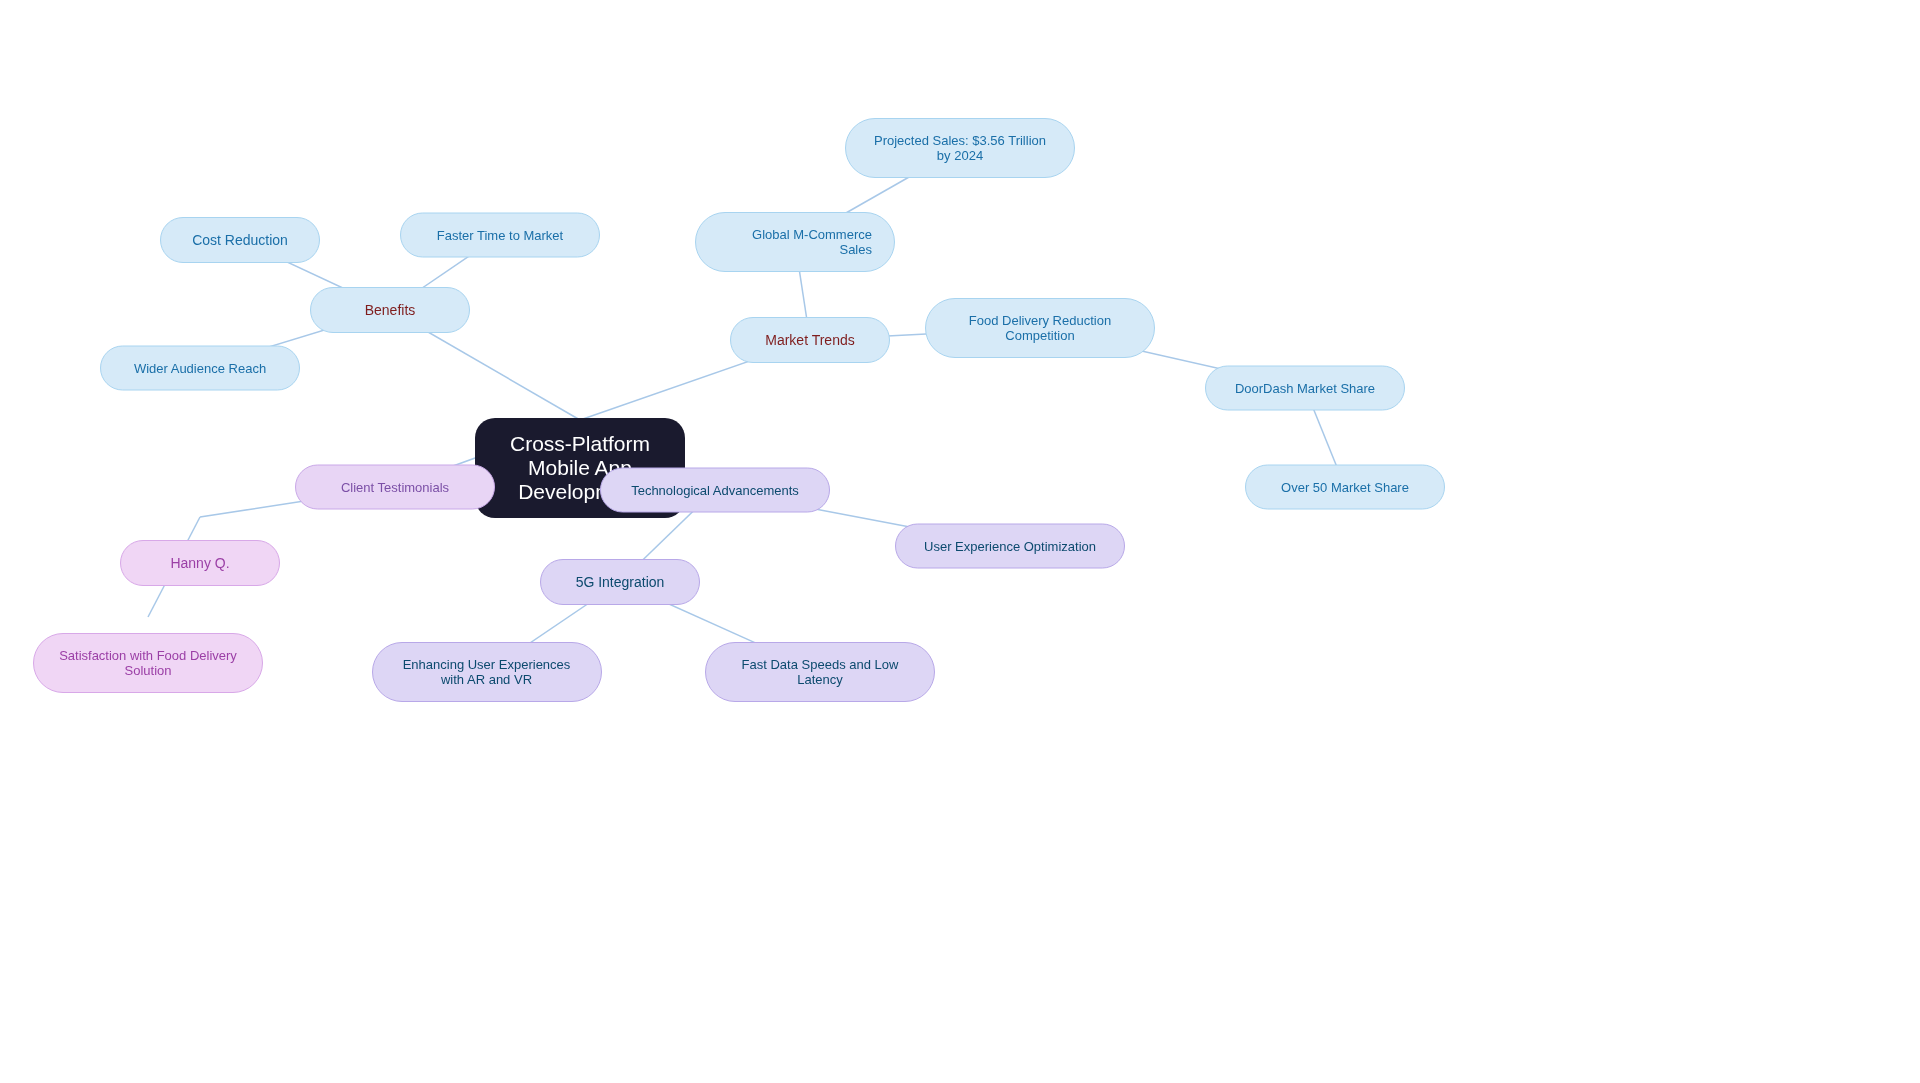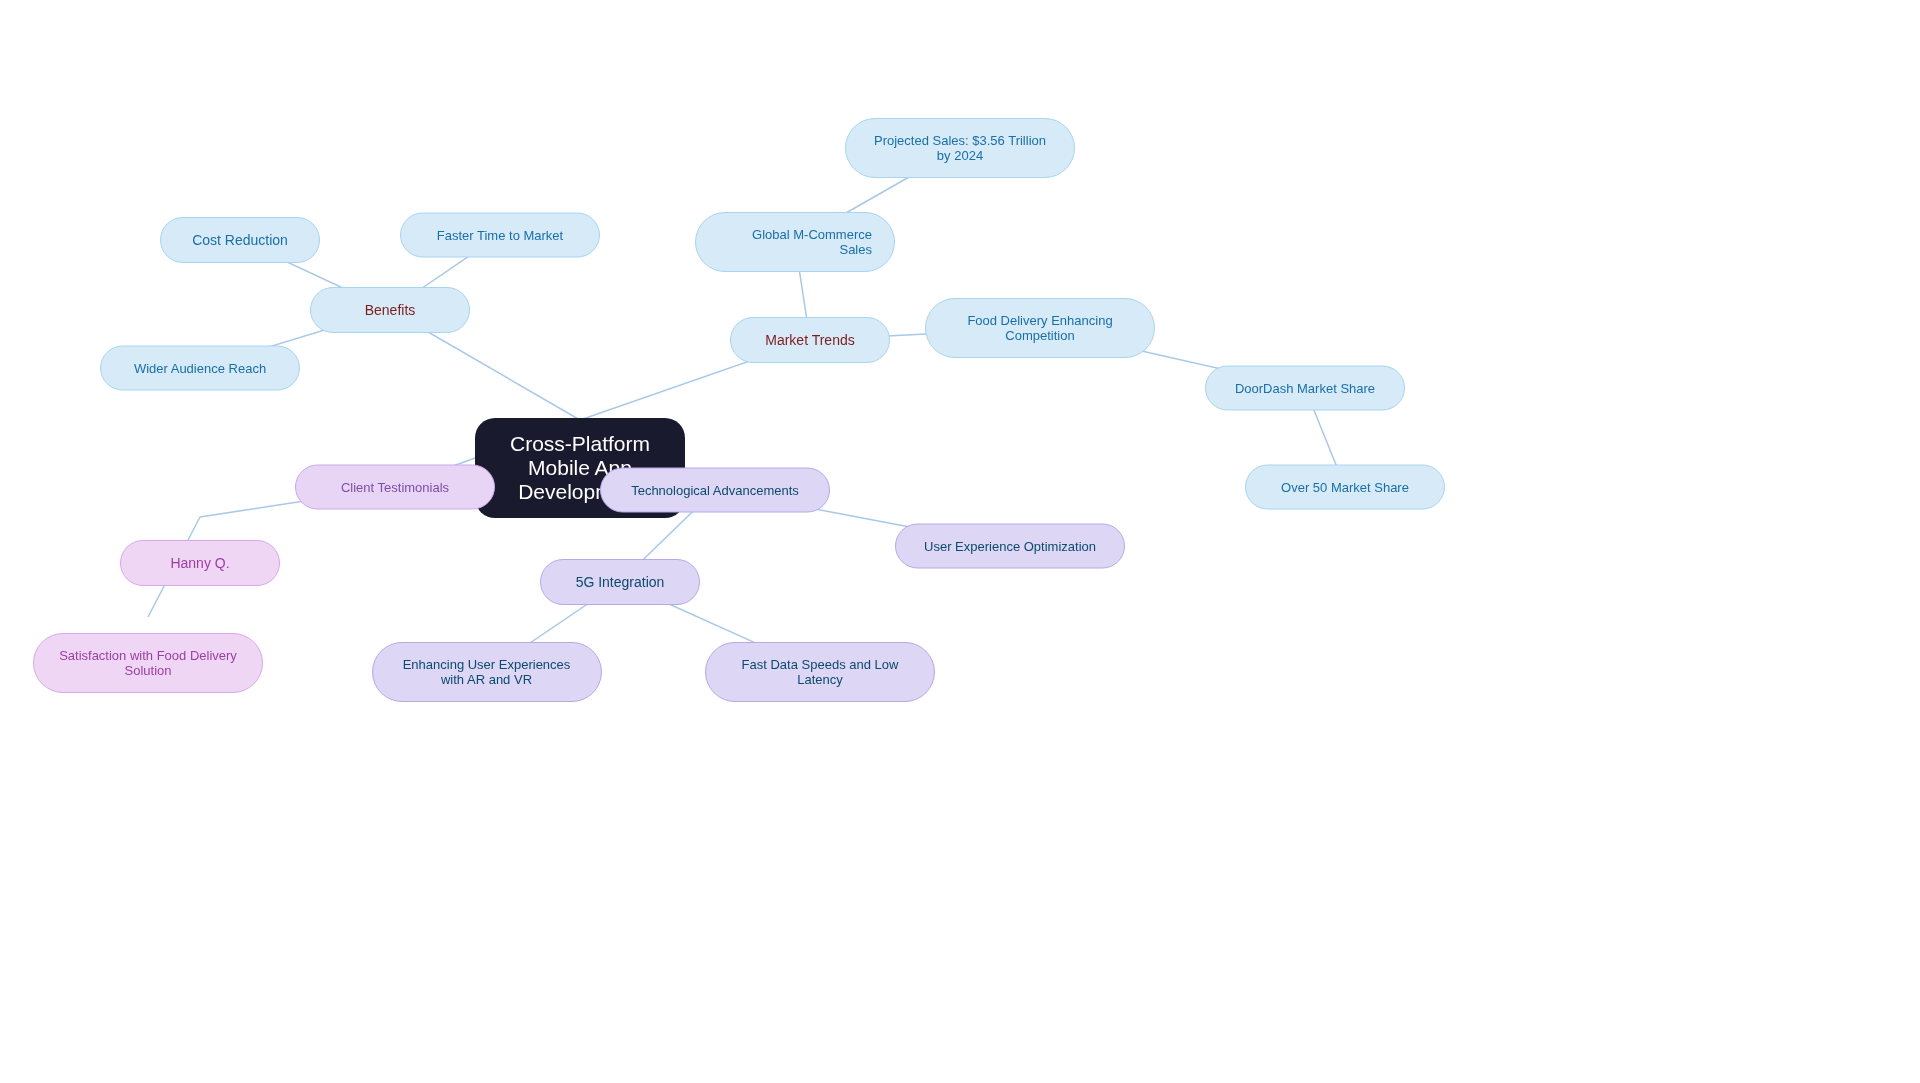--- a/index.html
+++ b/index.html
@@ -109,21 +109,21 @@
     </svg>
   <div id="nodes-layer">
       <div class="node node-center" style="left: 580px; top: 420px;">Cross-Platform Mobile App Development</div>
       <div class="node node-blue-mid node-small" style="left: 390px; top: 310px;">Benefits</div>
       <div class="node node-blue node-small" style="left: 240px; top: 240px;">Cost Reduction</div>
       <div class="node node-blue node-medium" style="left: 500px; top: 235px;">Faster Time to Market</div>
       <div class="node node-blue node-medium" style="left: 200px; top: 368px;">Wider Audience Reach</div>
       <div class="node node-blue-mid node-small" style="left: 810px; top: 340px; text-align: right;">Market Trends</div>
       <div class="node node-blue node-medium" style="left: 795px; top: 242px; text-align: right;">Global M-Commerce Sales</div>
       <div class="node node-blue node-large" style="left: 960px; top: 148px;">Projected Sales: $3.56 Trillion by 2024</div>
-      <div class="node node-blue node-large" style="left: 1040px; top: 328px;">Food Delivery Enhancing Competition</div>
+      <div class="node node-blue node-large" style="left: 1040px; top: 328px;">Food Delivery Reduction Competition</div>
       <div class="node node-blue node-medium" style="left: 1305px; top: 388px;">DoorDash Market Share</div>
       <div class="node node-blue node-medium" style="left: 1345px; top: 487px;">Over 50 Market Share</div>
       <div class="node node-purple node-medium" style="left: 395px; top: 487px;">Client Testimonials</div>
       <div class="node node-pink node-small" style="left: 200px; top: 517px;">Hanny Q.</div>
       <div class="node node-pink node-large" style="left: 148px; top: 617px;">Satisfaction with Food Delivery Solution</div>
       <div class="node node-lavender node-large" style="left: 715px; top: 490px;">Technological Advancements</div>
       <div class="node node-lavender node-large" style="left: 1010px; top: 546px;">User Experience Optimization</div>
       <div class="node node-lavender node-small" style="left: 620px; top: 582px;">5G Integration</div>
       <div class="node node-lavender node-large" style="left: 487px; top: 672px; padding-left: 21px;">Enhancing User Experiences with AR and VR</div>
       <div class="node node-lavender node-large" style="left: 820px; top: 672px;">Fast Data Speeds and Low Latency</div>

